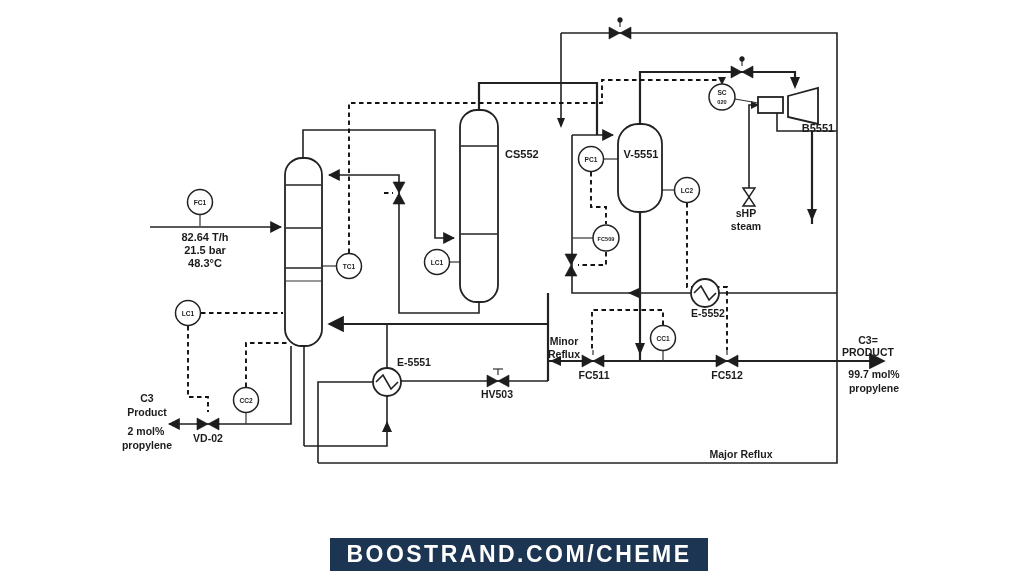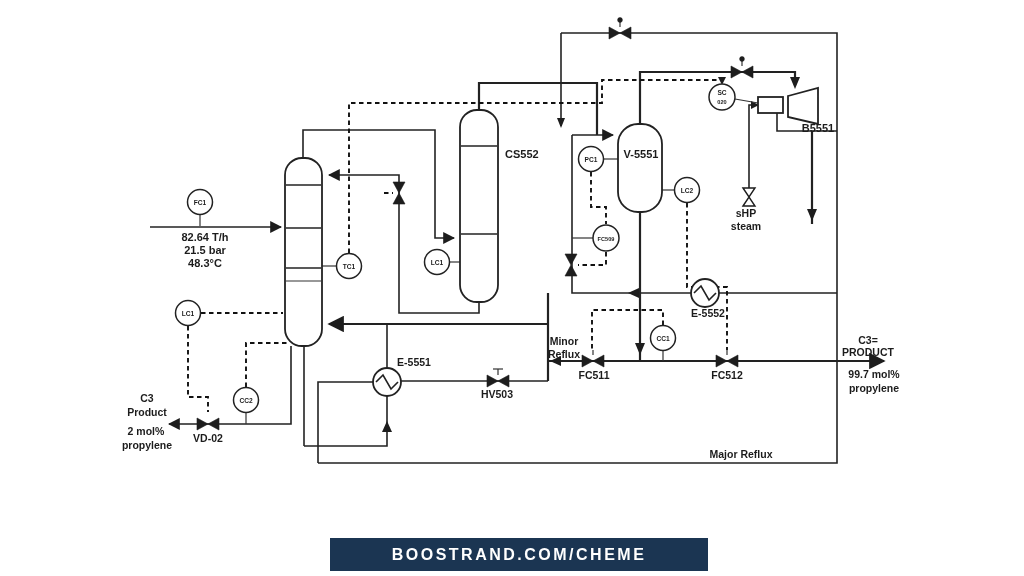--- a/index.html
+++ b/index.html
@@ -15,21 +15,21 @@
   .vlv{fill:#1d1d1d;stroke:#1d1d1d;stroke-width:0.6;}
   .vlv-open{fill:#ffffff;stroke:#1d1d1d;stroke-width:1.4;}
   .arr{fill:#1d1d1d;stroke:none;}
   text{fill:#1c1c1c;font-family:"Liberation Sans",sans-serif;font-weight:700;}
   .lbl{font-size:10.5px;}
   .lbl2{font-size:11px;}
   .itxt{font-size:6.6px;text-anchor:middle;}
   .itxt2{font-size:5.6px;text-anchor:middle;}
   .banner{position:absolute;left:330px;top:538px;width:378px;height:33px;
           display:flex;align-items:center;justify-content:center;}
-  .banner span{color:#ffffff;font-size:16px;font-weight:700;letter-spacing:2.5px;}
+  .banner span{color:#ffffff;font-size:23px;font-weight:700;letter-spacing:2.5px;}
 </style>
 </head>
 <body>
 
 <div class="stage">
 <svg width="1024" height="576" viewBox="0 0 1024 576">
   <defs>
     <marker id="arr" viewBox="0 0 10 10" refX="9" refY="5" markerWidth="7.5" markerHeight="7.5" orient="auto-start-reverse">
       <path d="M0,0 L10,5 L0,10 Z" fill="#1d1d1d"></path>
     </marker>

